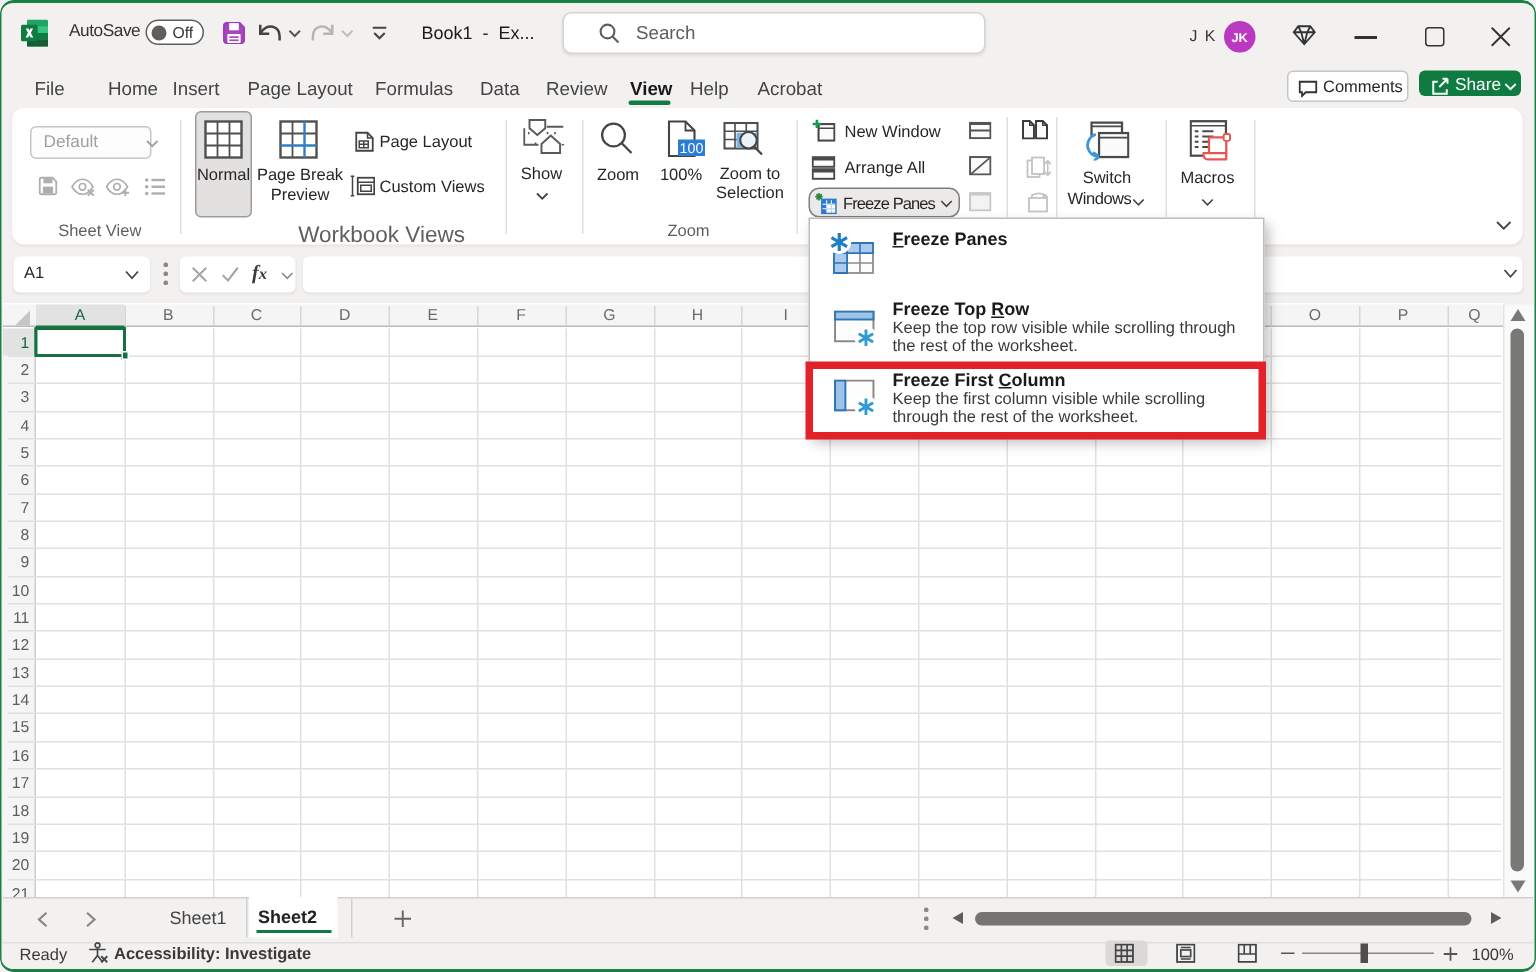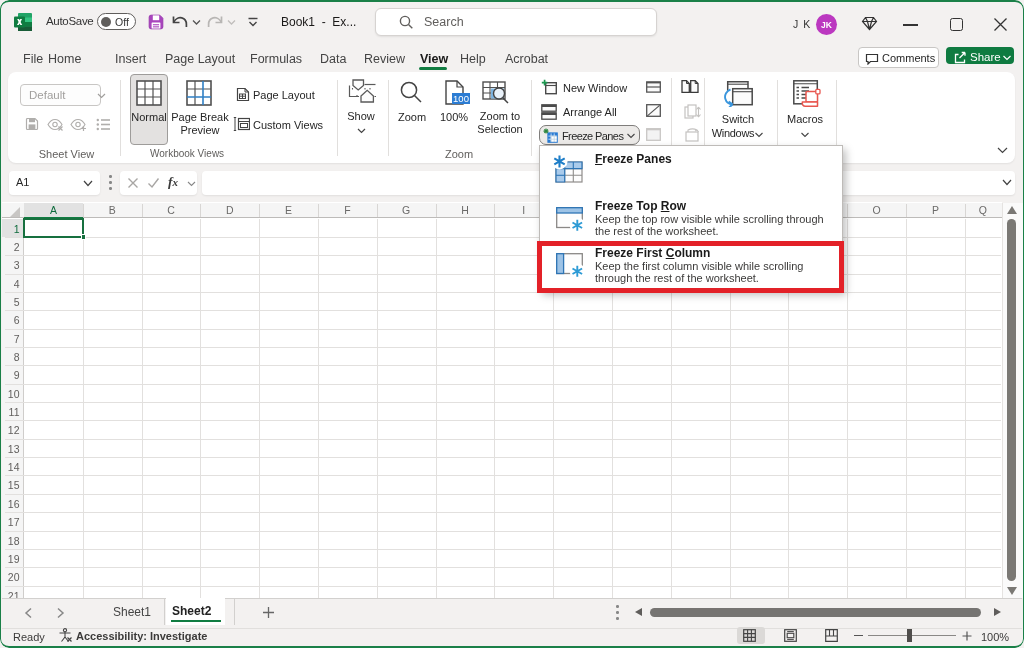--- a/index.html
+++ b/index.html
@@ -93,21 +93,21 @@
 </div>
 <div class="abs" style="left:903px;top:24px;width:15px;height:1.5px;background:#333"></div>
 <div class="abs" style="left:950px;top:18px;width:13px;height:13px;border:1.4px solid #333;border-radius:2.5px"></div>
 <div class="abs" style="left:993px;top:17px">
     <svg width="15" height="15" viewBox="0 0 15 15">
       <path d="M1.5 1.5 L13.5 13.5 M13.5 1.5 L1.5 13.5" stroke="#333" stroke-width="1.3"></path>
     </svg>
   </div>
 
 <div class="abs" style="left:23px;top:52px;font-size:12.5px;color:#444">File</div>
-<div class="abs" style="left:48px;top:52px;font-size:12.5px;color:#444">Home</div>
+<div class="abs" style="left:72px;top:52px;font-size:12.5px;color:#444">Home</div>
 <div class="abs" style="left:115px;top:52px;font-size:12.5px;color:#444">Insert</div>
 <div class="abs" style="left:165px;top:52px;font-size:12.5px;color:#444">Page Layout</div>
 <div class="abs" style="left:250px;top:52px;font-size:12.5px;color:#444">Formulas</div>
 <div class="abs" style="left:320px;top:52px;font-size:12.5px;color:#444">Data</div>
 <div class="abs" style="left:364px;top:52px;font-size:12.5px;color:#444">Review</div>
 <div class="abs" style="left:420px;top:52px;font-size:12.5px;color:#1a1a1a;font-weight:bold">View</div>
 <div class="abs" style="left:419px;top:67px;width:28px;height:3px;background:#107c41;border-radius:2px"></div>
 <div class="abs" style="left:460px;top:52px;font-size:12.5px;color:#444">Help</div>
 <div class="abs" style="left:505px;top:52px;font-size:12.5px;color:#444">Acrobat</div>
 
@@ -186,21 +186,21 @@
     <path d="M6.5 7 V11.5 M3.5 9.2 H9.5" stroke="#444" stroke-width="1"></path>
   </svg>
 <div class="abs" style="left:253px;top:89px;font-size:11px;color:#262626">Page Layout</div>
 <svg class="abs" style="left:233px;top:116px" width="17" height="16" viewBox="0 0 17 16">
     <path d="M2 1.5 V14.5 M0.8 1.5 H3.2 M0.8 14.5 H3.2" stroke="#444" stroke-width="1"></path>
     <rect x="5.5" y="2.5" width="11" height="11" fill="none" stroke="#444" stroke-width="1.2"></rect>
     <path d="M5.5 5.5 H16.5" stroke="#444" stroke-width="1"></path>
     <rect x="7.5" y="7.5" width="7" height="4" fill="none" stroke="#444" stroke-width="1"></rect>
   </svg>
 <div class="abs" style="left:253px;top:119px;font-size:11px;color:#262626">Custom Views</div>
-<div class="abs" style="left:150px;top:148px;width:160px;text-align:left;font-size:10px;color:#605e5c">Workbook Views</div>
+<div class="abs" style="left:150px;top:148px;width:160px;text-align:right;font-size:15px;color:#605e5c">Workbook Views</div>
 
 <div class="abs" style="left:337px;top:80px;width:1px;height:76px;background:#e1dfdd"></div>
 
 <svg class="abs" style="left:348px;top:79px" width="28" height="24" viewBox="0 0 28 24">
 <path d="M1.5 6.5 V17.5 H11 M14 17.5 H15" fill="none" stroke="#5a5a5a" stroke-width="1.2"></path>
 <path d="M4.5 9 V10.5 M9 17.5 V16 M17 9 V10.5 M22 9 V10.5" stroke="#5a5a5a" stroke-width="1.1"></path>
 <path d="M5 1 H15.5 V6.5 L10.2 11 L5 6.5 Z" fill="#fdfdfd" stroke="#5a5a5a" stroke-width="1.3"></path>
 <path d="M16.5 5.5 H27.5" stroke="#5a5a5a" stroke-width="1.2"></path>
 <path d="M13 17 L19.2 11.3 L25.4 17 V23 H13 Z" fill="#fdfdfd" stroke="#5a5a5a" stroke-width="1.3"></path>
 <path d="M26.5 17.5 H28" stroke="#5a5a5a" stroke-width="1.1"></path>

